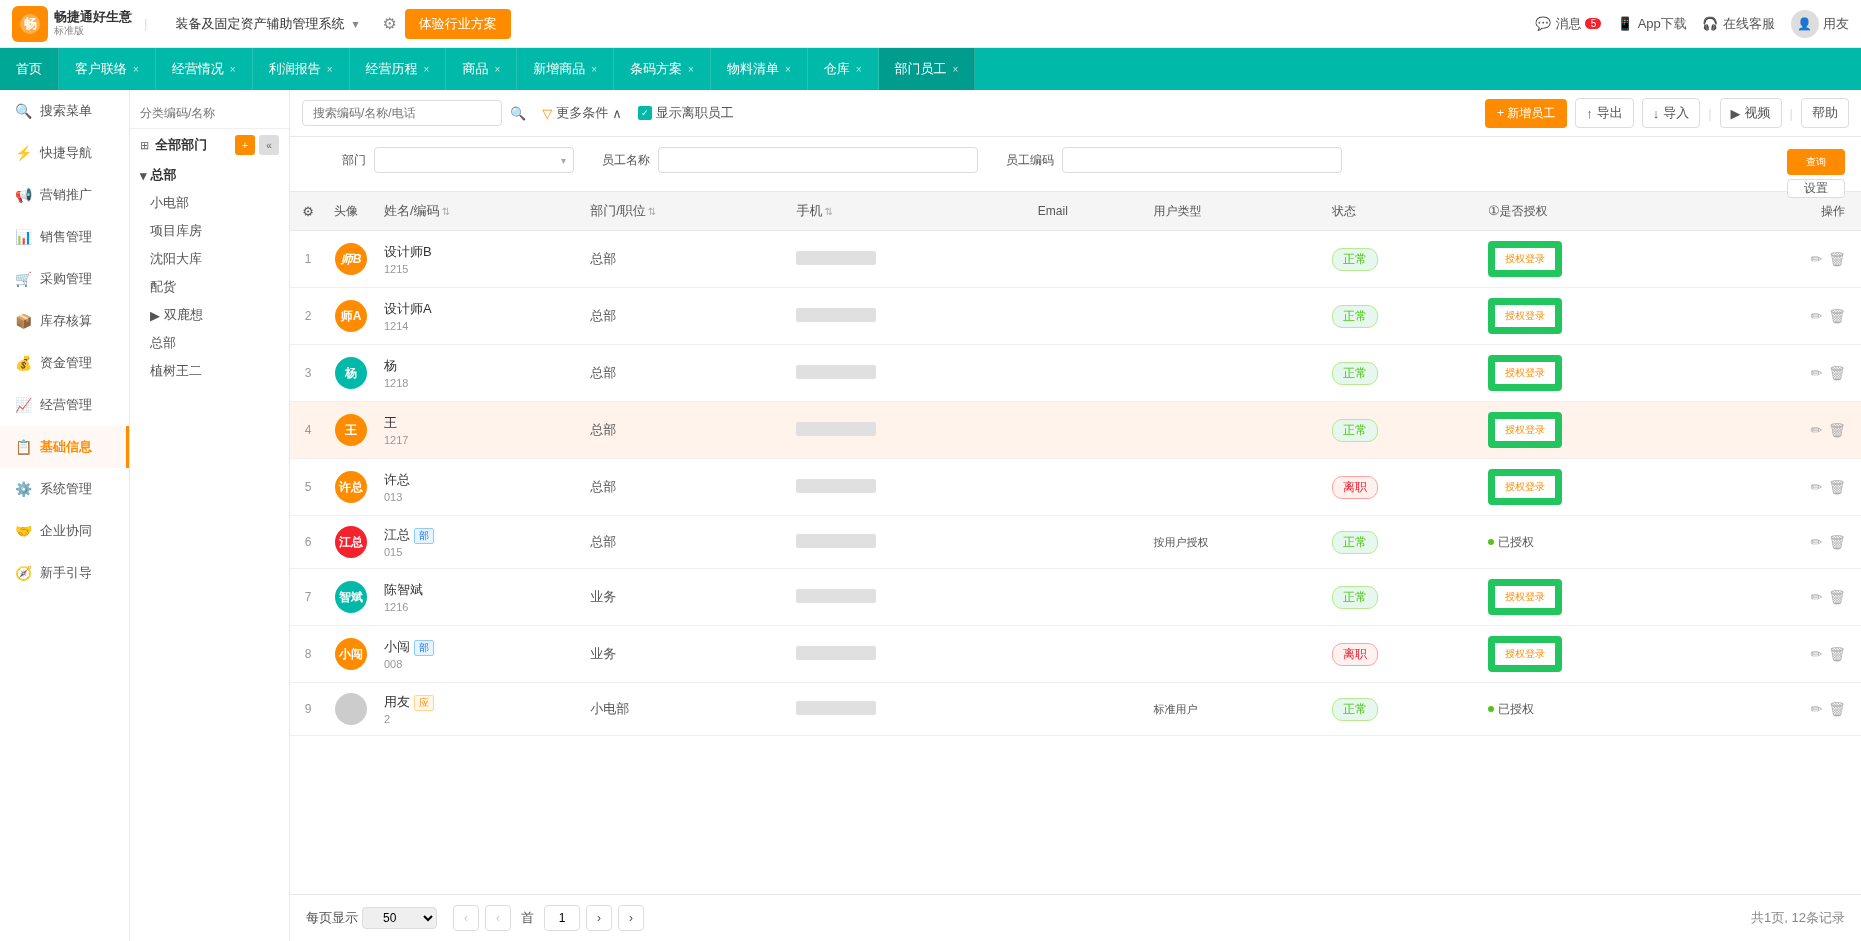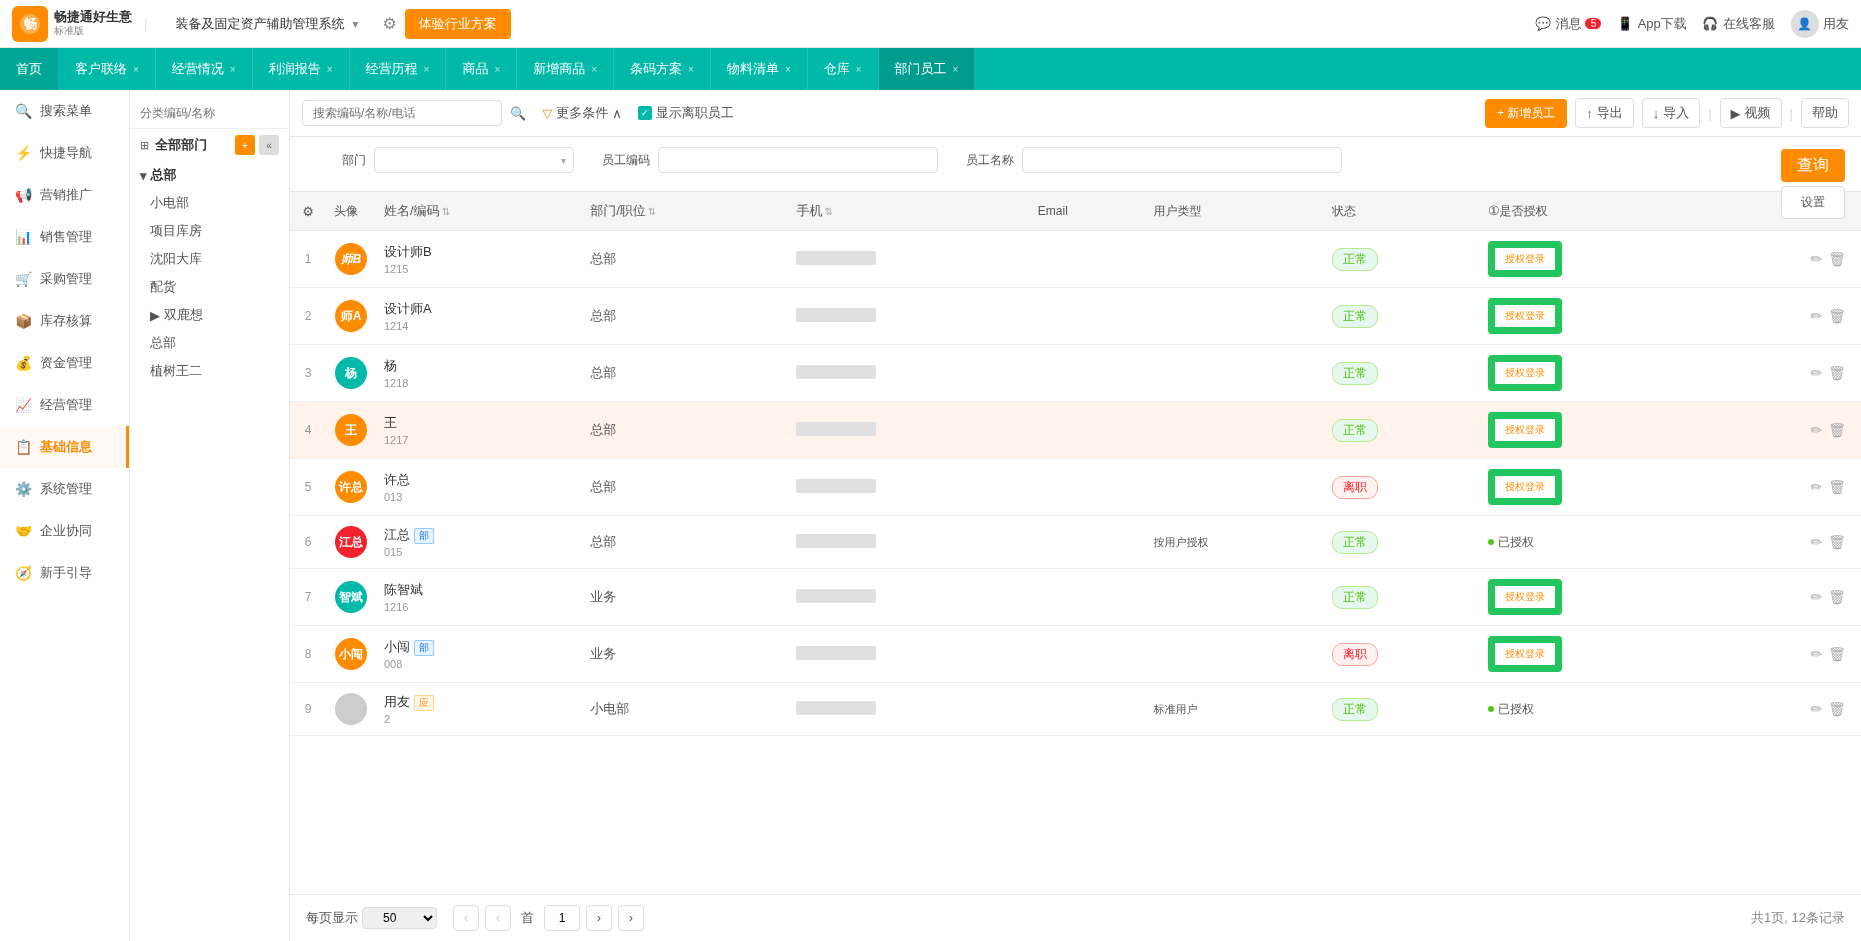--- a/index.html
+++ b/index.html
@@ -59,22 +59,22 @@
     .filter-form { background: #fff; padding: 10px 16px; border-bottom: 1px solid #e8e8e8; position: relative; }
     .filter-row { display: flex; align-items: flex-end; gap: 16px; margin-bottom: 8px; }
     .filter-row:last-child { margin-bottom: 0; }
     .filter-field { display: flex; align-items: center; gap: 8px; }
     .filter-label { color: #555; font-size: 12px; width: 60px; text-align: right; white-space: nowrap; }
     .filter-select { border: 1px solid #ddd; border-radius: 4px; padding: 5px 24px 5px 8px; font-size: 12px; color: #333; min-width: 200px; background: #fff; cursor: pointer; appearance: none; position: relative; }
     .filter-select-wrap { position: relative; display: inline-block; }
     .filter-select-wrap::after { content: '▾'; position: absolute; right: 8px; top: 50%; transform: translateY(-50%); color: #aaa; pointer-events: none; font-size: 10px; }
     .filter-input { border: 1px solid #ddd; border-radius: 4px; padding: 5px 8px; font-size: 12px; color: #333; width: 280px; }
     .filter-actions { position: absolute; right: 16px; top: 12px; display: flex; flex-direction: column; gap: 4px; }
-    .btn-search { background: #ff8c00; color: #fff; border: none; border-radius: 4px; padding: 6px 16px; cursor: pointer; font-size: 16px; }
-    .btn-settings { background: #fff; color: #555; border: 1px solid #ddd; border-radius: 4px; padding: 7px 16px; cursor: pointer; font-size: 12px; }
+    .btn-search { background: #ff8c00; color: #fff; border: none; border-radius: 4px; padding: 6px 16px; cursor: pointer; font-size: 10px; }
+    .btn-settings { background: #fff; color: #555; border: 1px solid #ddd; border-radius: 4px; padding: 0 16px; cursor: pointer; font-size: 12px; }
 
     
     .table-wrap { flex: 1; overflow-y: auto; background: #fff; }
     table { width: 100%; border-collapse: collapse; }
     thead th { background: #f5f5f5; padding: 10px 8px; text-align: left; color: #555; font-weight: normal; font-size: 12px; border-bottom: 1px solid #e8e8e8; white-space: nowrap; }
     thead th.center { text-align: center; }
     tbody tr { border-bottom: 1px solid #f0f0f0; }
     tbody tr.highlighted { background: #fff3ec; }
     tbody td { padding: 10px 8px; color: #333; font-size: 12px; vertical-align: middle; }
     tbody td.center { text-align: center; }
@@ -351,26 +351,26 @@
         <div class="filter-row">
           <div class="filter-field">
             <span class="filter-label">部门</span>
             <div class="filter-select-wrap">
               <select class="filter-select">
                 <option value=""></option>
               </select>
             </div>
           </div>
           <div class="filter-field">
+            <span class="filter-label">员工名称</span>
+            <input type="text" class="filter-input" style="width: 320px;">
+          </div>
+          <div class="filter-field">
             <span class="filter-label">员工编码</span>
             <input type="text" class="filter-input" style="">
-          </div>
-          <div class="filter-field">
-            <span class="filter-label">员工名称</span>
-            <input type="text" class="filter-input" style="width: 320px;">
           </div>
         </div>
         <div class="filter-actions">
           <button class="btn-search">查询</button>
           <button class="btn-settings">设置</button>
         </div>
       </div>
 
       <div class="table-wrap">
         <table>

